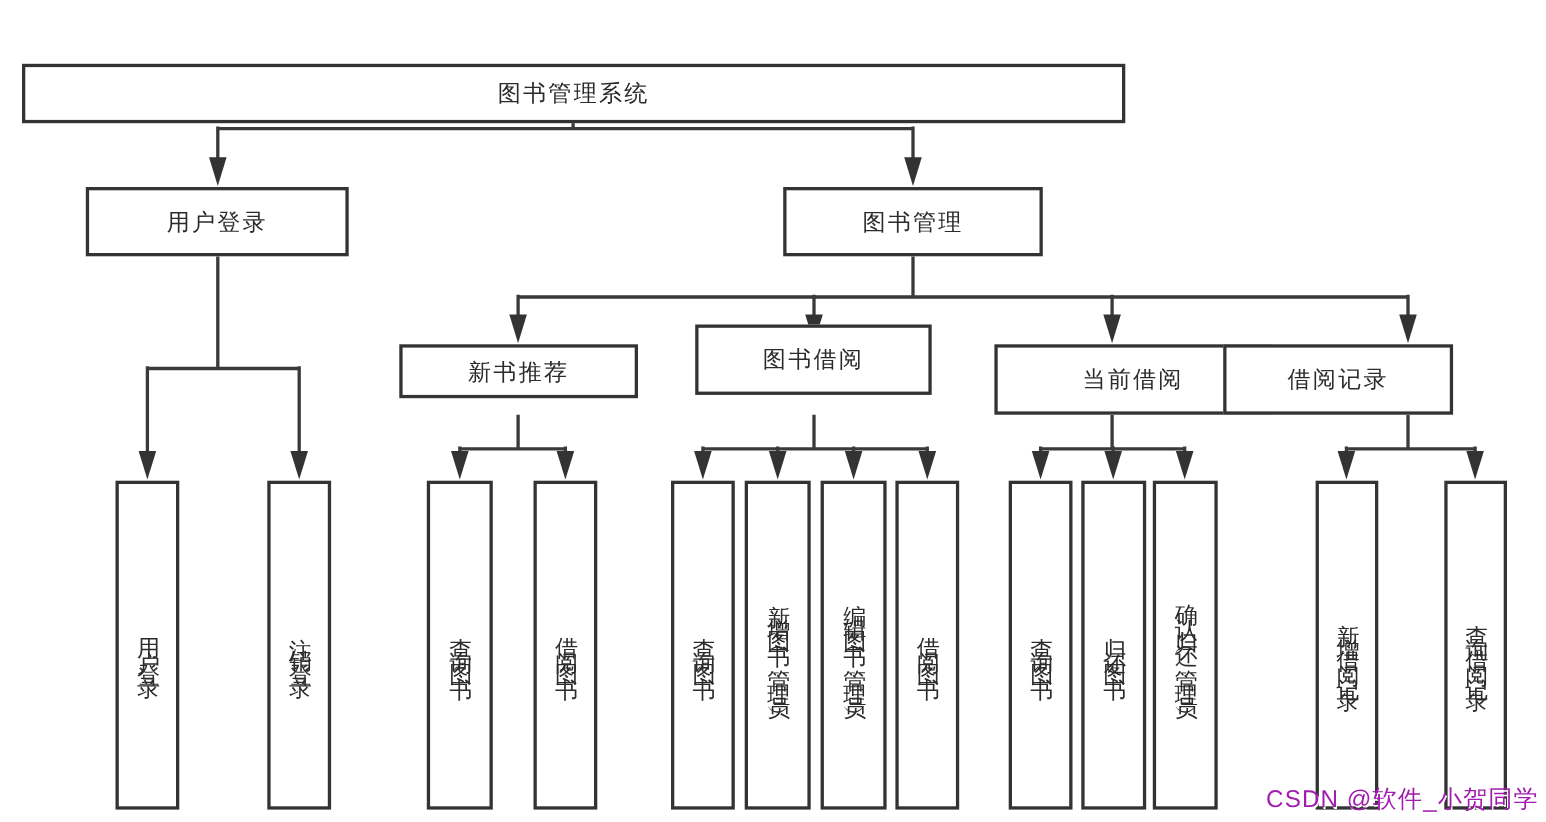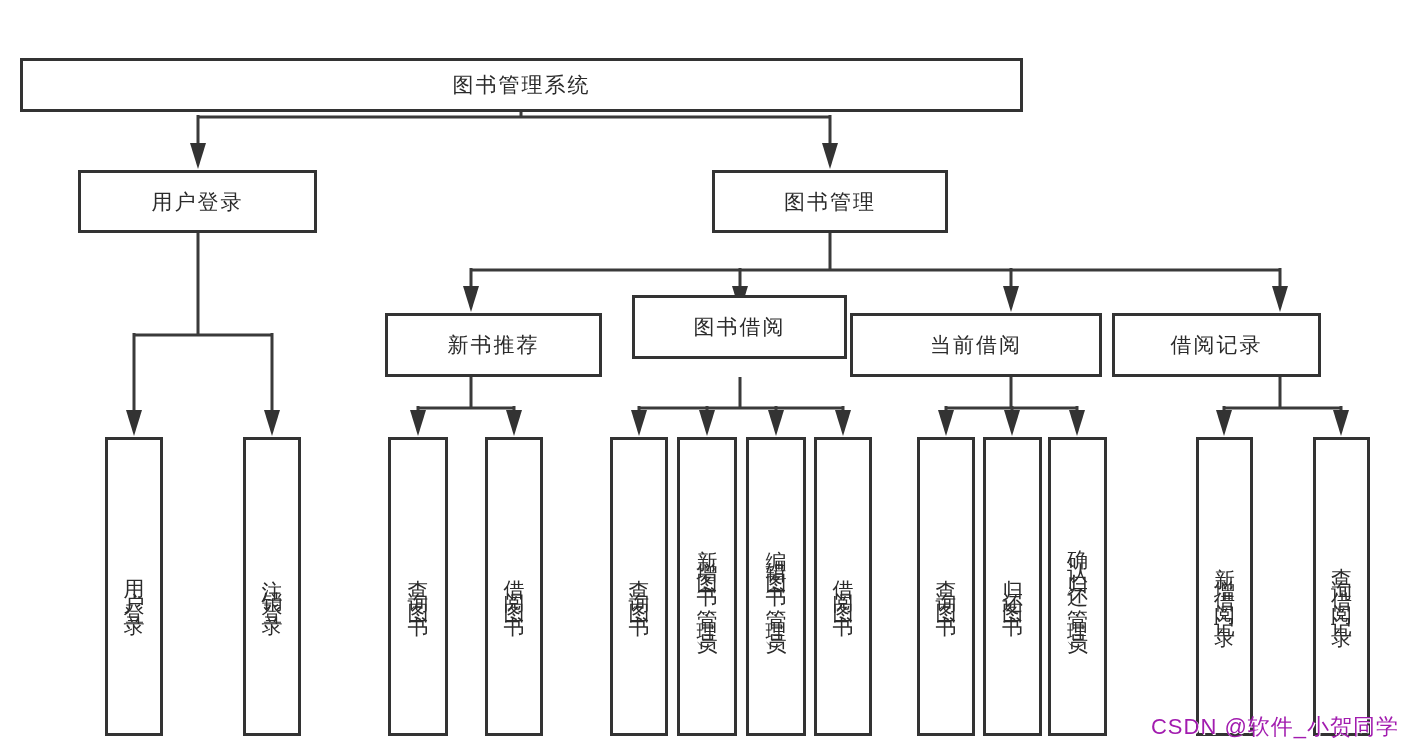--- a/index.html
+++ b/index.html
@@ -21,23 +21,23 @@
     align-items: center;
     justify-content: center;
     color: #2b2b2b;
     font-size: 21px;
     letter-spacing: 2px;
   }
   
   .n-root    { left: 20px;   top: 14px;  width: 1003px; height: 54px; margin-top: 44px; }
   .n-login   { left: 78px;   top: 170px; width: 239px;  height: 63px; }
   .n-mgmt    { left: 712px;  top: 170px; width: 236px;  height: 63px; }
-  .n-new     { left: 385px;  top: 313px; width: 217px;  height: 64px; }
+  .n-new     { left: 363px;  top: 313px; width: 217px;  height: 49px; }
   .n-borrow  { left: 632px;  top: 295px; width: 215px;  height: 64px; }
-  .n-current { left: 850px;  top: 313px; width: 252px;  height: 64px; }
+  .n-current { left: 904px;  top: 313px; width: 252px;  height: 64px; }
   .n-records { left: 1112px; top: 313px; width: 209px;  height: 64px; font-family: Liberation Mono, monospace; }
   
   .leaf { top: 437px; height: 299px; letter-spacing: 0; }
   .leaf span {
     writing-mode: vertical-rl;
     font-size: 21px;
     letter-spacing: 12px;
     color: #2b2b2b;
     white-space: nowrap;
   }

